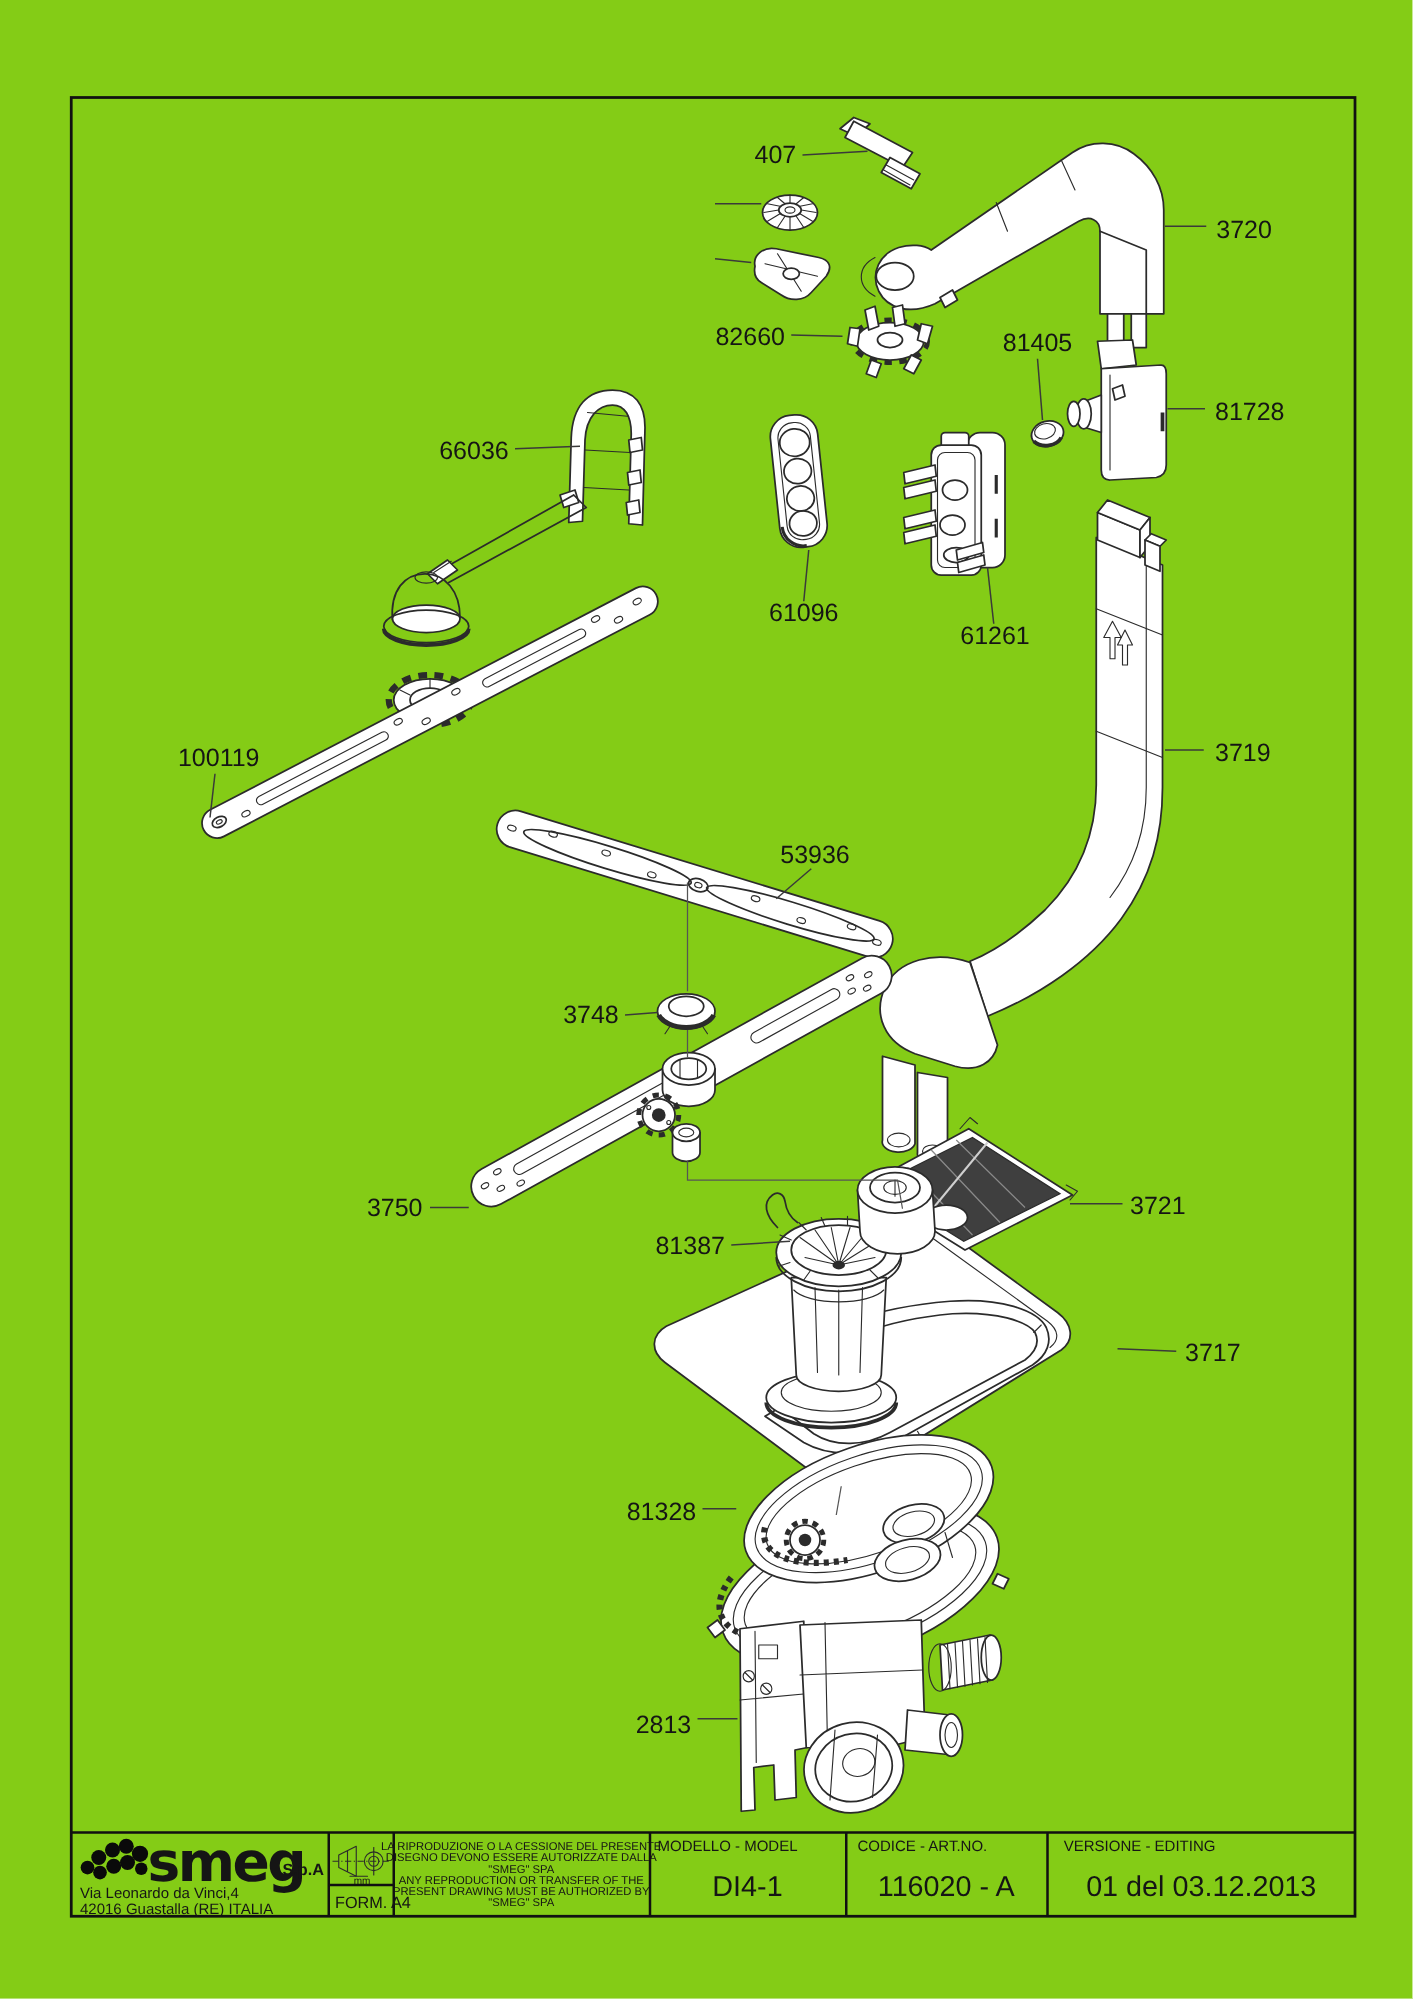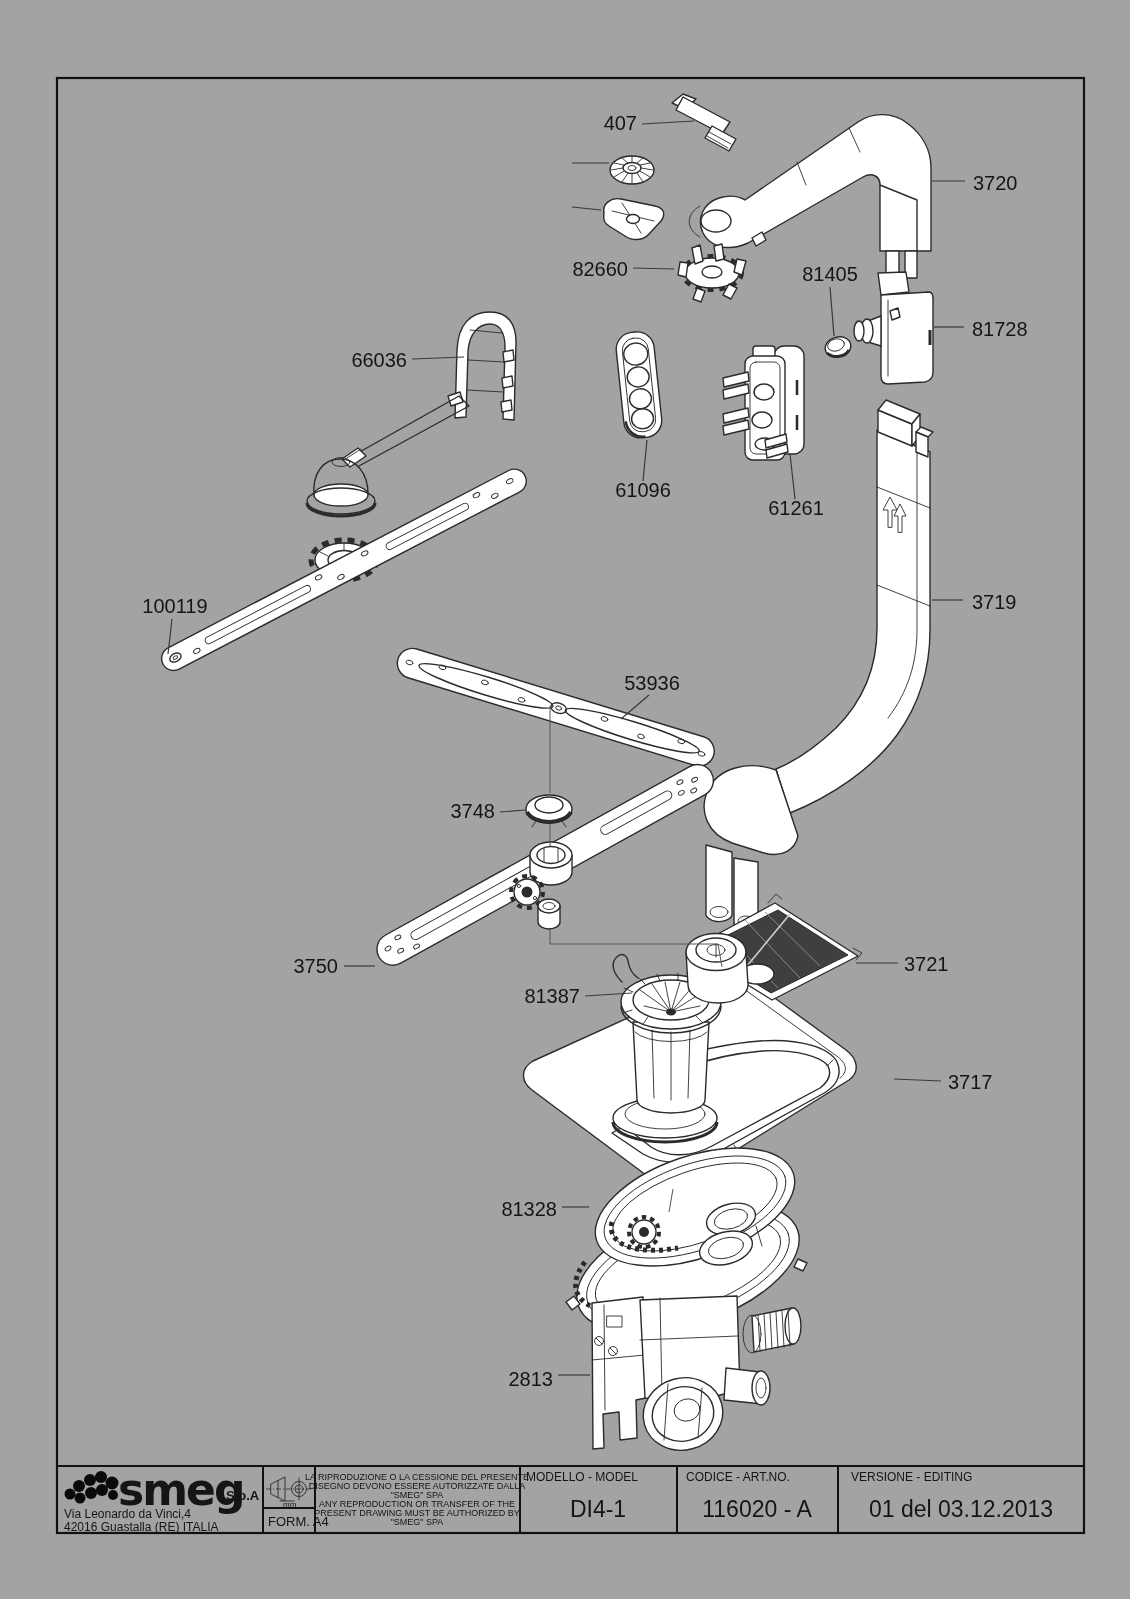--- a/index.html
+++ b/index.html
@@ -1,16 +1,16 @@
 <!DOCTYPE html>
 <html><head>
 <meta charset="utf-8">
 <style>
   html,body { margin:0; padding:0; background:#ffffff; }
-  .page { position:relative; width:1130px; height:1599px; background:#a3a3a3;
+  .page { position:relative; width:1130px; height:1599px; background:#84cc16;
           font-family:"Liberation Sans", sans-serif; }
   svg text { fill:#151515; }
   .ln  { fill:none; stroke:#2b2b2b; stroke-width:1.4; stroke-linecap:round; stroke-linejoin:round; }
   .fw  { fill:#ffffff; stroke:#2b2b2b; stroke-width:1.4; stroke-linecap:round; stroke-linejoin:round; }
   .thin{ stroke-width:0.9; }
   .teeth { fill:none; stroke:#2b2b2b; }
   .leader { stroke:#3a3a3a; stroke-width:1.2; fill:none; }
   .align  { stroke:#555; stroke-width:1; fill:none; }
   .plabel { font-size:20px; }
   .tb-line { stroke:#111; stroke-width:2; }

